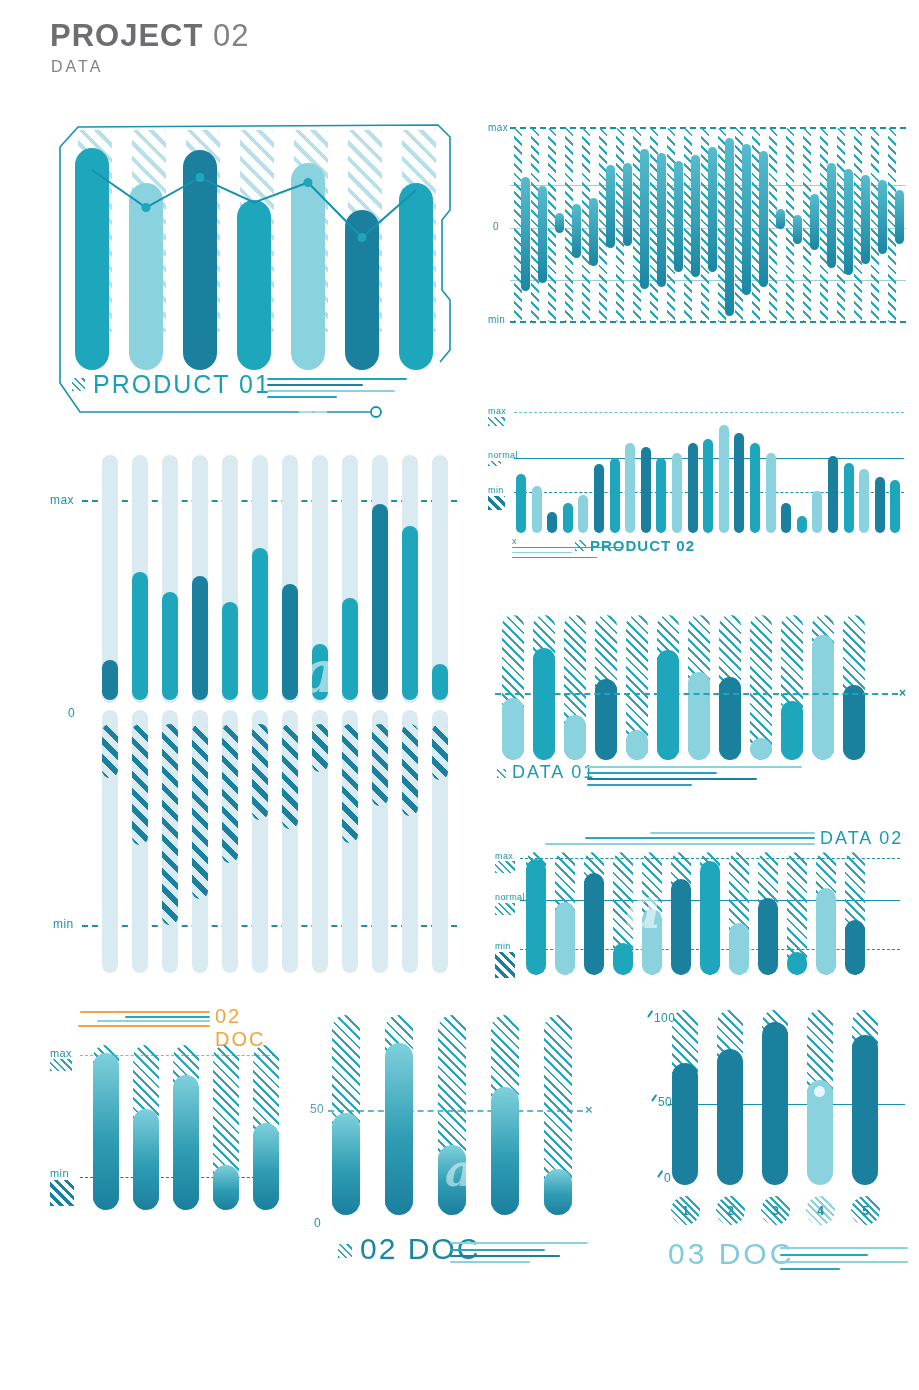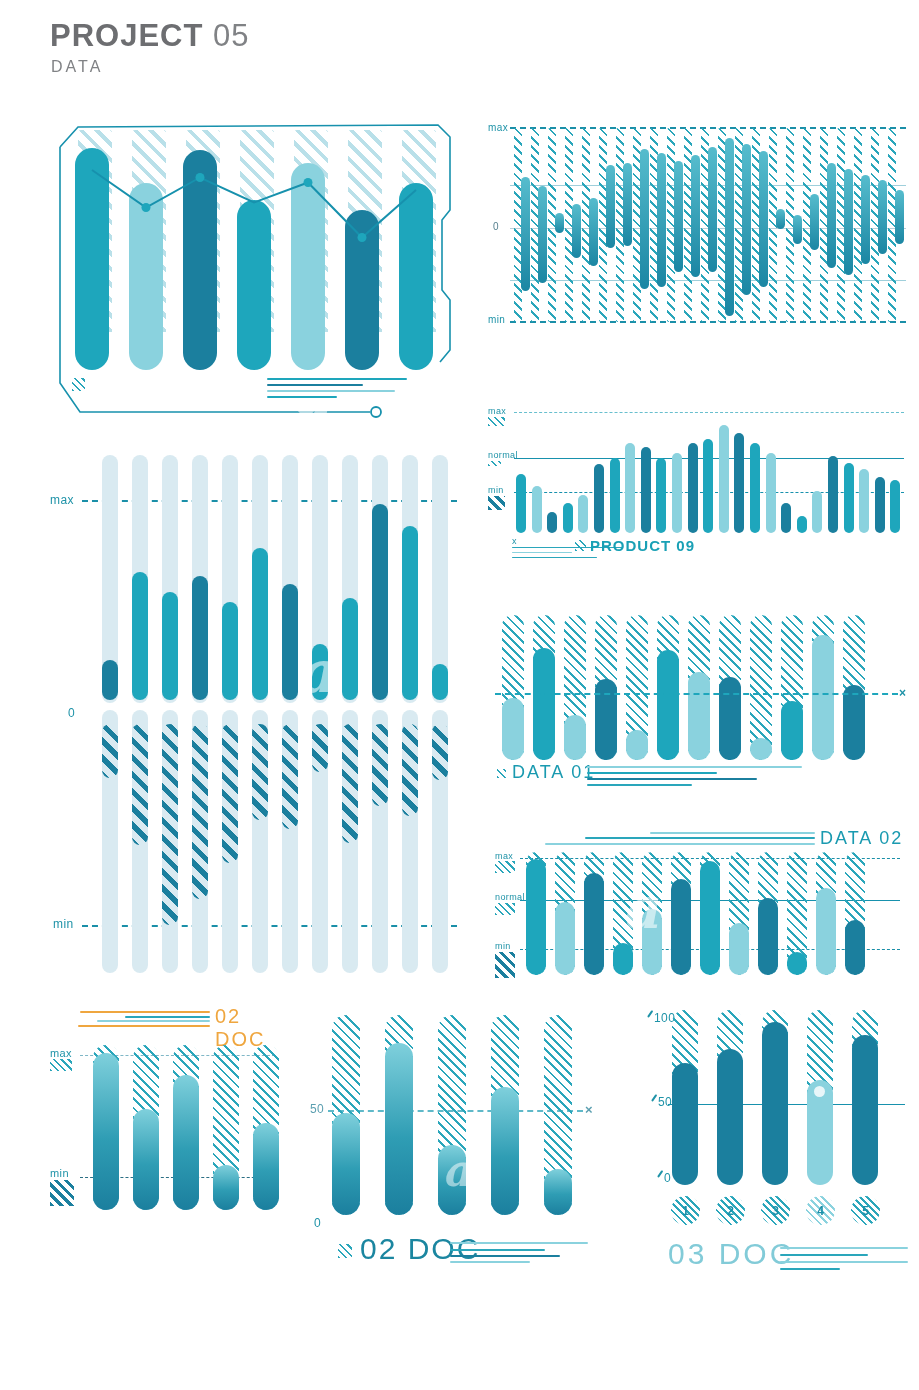--- a/index.html
+++ b/index.html
@@ -38,21 +38,21 @@
   svg{position:absolute;left:0;top:0;overflow:visible;}
 </style>
 </head>
 <body>
 
 <div id="canvas">
 
   <div id="hdr-title">
     <span>PROJECT</span>
     <span class="thin"> </span>
-    <span class="thin">05</span>
+    <span class="thin">02</span>
   </div>
   <div id="hdr-sub">DATA</div>
 
   <div class="chart" id="chartA" style="left:55px;top:120px;width:400px;height:300px;">
     <svg width="400" height="300">
       <path d="M5,27 L23,7 L383,5 L395,17 L395,90 L387,100 L387,170 L395,180 L395,230 L385,242" fill="none" stroke="#1791ad" stroke-width="1.6"></path>
       <path d="M5,27 L5,263 L25,292 L315,292" fill="none" stroke="#1791ad" stroke-width="1.6"></path>
       <circle cx="321" cy="292" r="5" fill="#fff" stroke="#1791ad" stroke-width="1.8"></circle>
     </svg>
     <div class="abs" style="left:0;top:0;width:400px;height:300px;">
@@ -73,20 +73,21 @@
         <svg width="400" height="300">
           <polyline points="37,50 91,87.5 145,57.5 199,82.5 253,62.5 307,117.5 361,70" fill="none" stroke="#1791ad" stroke-width="2"></polyline>
           <circle cx="91" cy="87.5" r="4.5" fill="#1ea6bc"></circle>
           <circle cx="145" cy="57.5" r="4.5" fill="#1ea6bc"></circle>
           <circle cx="253" cy="62.5" r="4.5" fill="#1ea6bc"></circle>
           <circle cx="307" cy="117.5" r="4.5" fill="#1ea6bc"></circle>
         </svg>
       </div>
     <span class="wm" style="left:240px;top:240px;">a</span>
     <span class="sq hatch-sq" style="left:17px;top:258px;width:13px;height:13px;"></span>
+    <div class="big-title" style="left:38px;top:250px;font-size:25px;color:#19a0b5;letter-spacing:2px;font-weight:500;">PRODUCT 01</div>
     <div class="ln" style="left:212px;top:258px;width:140px;background:#1ea6bc;"></div>
     <div class="ln" style="left:212px;top:264px;width:96px;background:#1b7f9e;"></div>
     <div class="ln" style="left:212px;top:270px;width:128px;background:#8ad2de;"></div>
     <div class="ln" style="left:212px;top:276px;width:70px;background:#1ea6bc;"></div>
   </div>
 
   <div class="chart" id="chartB" style="left:488px;top:122px;width:420px;height:226px;">
     <span class="ax" style="left:0;top:0;font-size:10px;">max</span>
     <span class="ax" style="left:5px;top:99px;font-size:10px;color:#56808f;">0</span>
     <span class="ax" style="left:0;top:192px;font-size:10px;">min</span>
@@ -180,21 +181,21 @@
         <div class="bar c-medium" style="left: 355.6px; top: 57.82px; width: 10px; height: 70.18px;"></div>
         <div class="bar c-light" style="left: 371.2px; top: 63.87px; width: 10px; height: 64.13px;"></div>
         <div class="bar c-dark" style="left: 386.8px; top: 72.34px; width: 10px; height: 55.66px;"></div>
         <div class="bar c-medium" style="left: 402.4px; top: 74.76px; width: 10px; height: 53.24px;"></div>
       </div>
     <span class="ax" style="left:24px;top:131px;font-size:9px;">x</span>
     <div class="ln" style="left:24px;top:142px;width:110px;height:1px;background:#2aa6bb;"></div>
     <div class="ln" style="left:24px;top:147px;width:60px;height:1px;background:#8ad2de;"></div>
     <div class="ln" style="left:24px;top:152px;width:85px;height:1px;background:#2aa6bb;"></div>
     <span class="sq hatch-sq" style="left:87px;top:135px;width:11px;height:11px;"></span>
-    <div class="big-title" style="left:102px;top:132px;font-size:15px;color:#19a0b5;letter-spacing:1px;font-weight:bold;">PRODUCT 09</div>
+    <div class="big-title" style="left:102px;top:132px;font-size:15px;color:#19a0b5;letter-spacing:1px;font-weight:bold;">PRODUCT 02</div>
   </div>
 
   <div class="chart" id="chartD" style="left:50px;top:448px;width:415px;height:540px;">
     <span class="ax" style="left:0;top:45px;font-size:12px;">max</span>
     <span class="ax" style="left:18px;top:258px;font-size:12px;">0</span>
     <span class="ax" style="left:3px;top:469px;font-size:12px;">min</span>
     <div class="gl" style="left:32px;top:52px;width:375px;border-top:2px dashed #1a8fa8;"></div>
     <div class="gl" style="left:32px;top:477px;width:375px;border-top:2px dashed #1a8fa8;"></div>
     <div class="abs" style="left:0;top:0;width:415px;height:540px;">
         <div class="bar c-pale" style="left: 52px; top: 7px; width: 16px; height: 248px;"></div>

